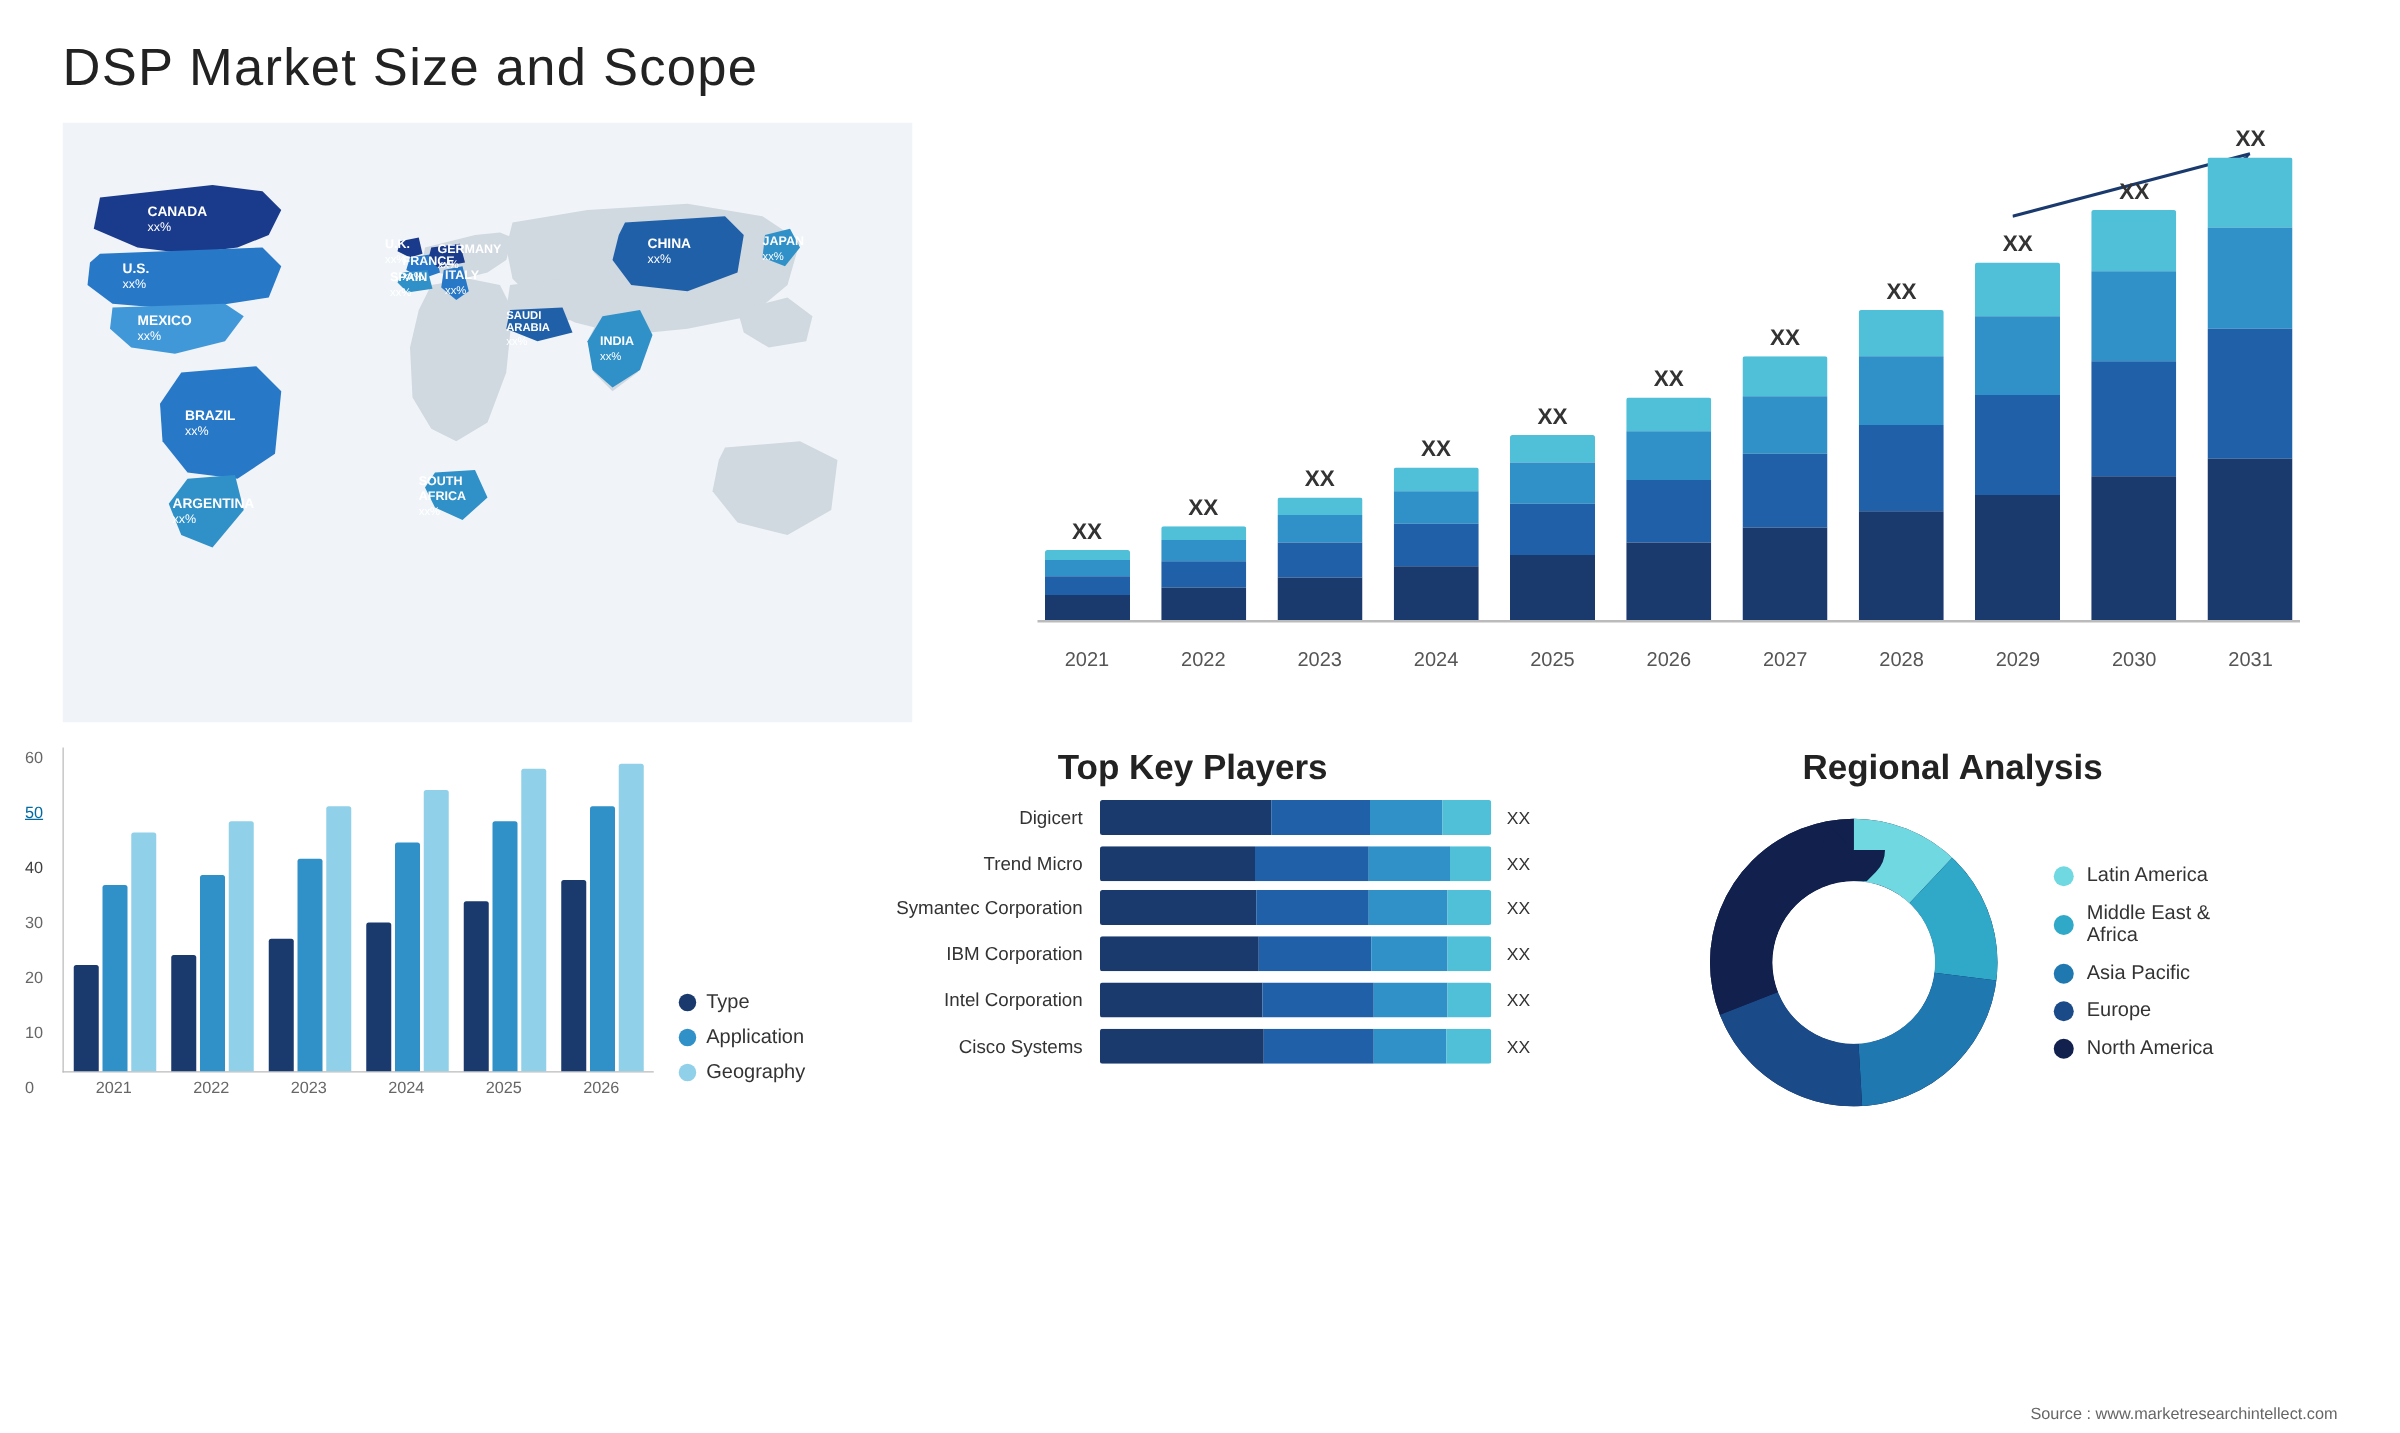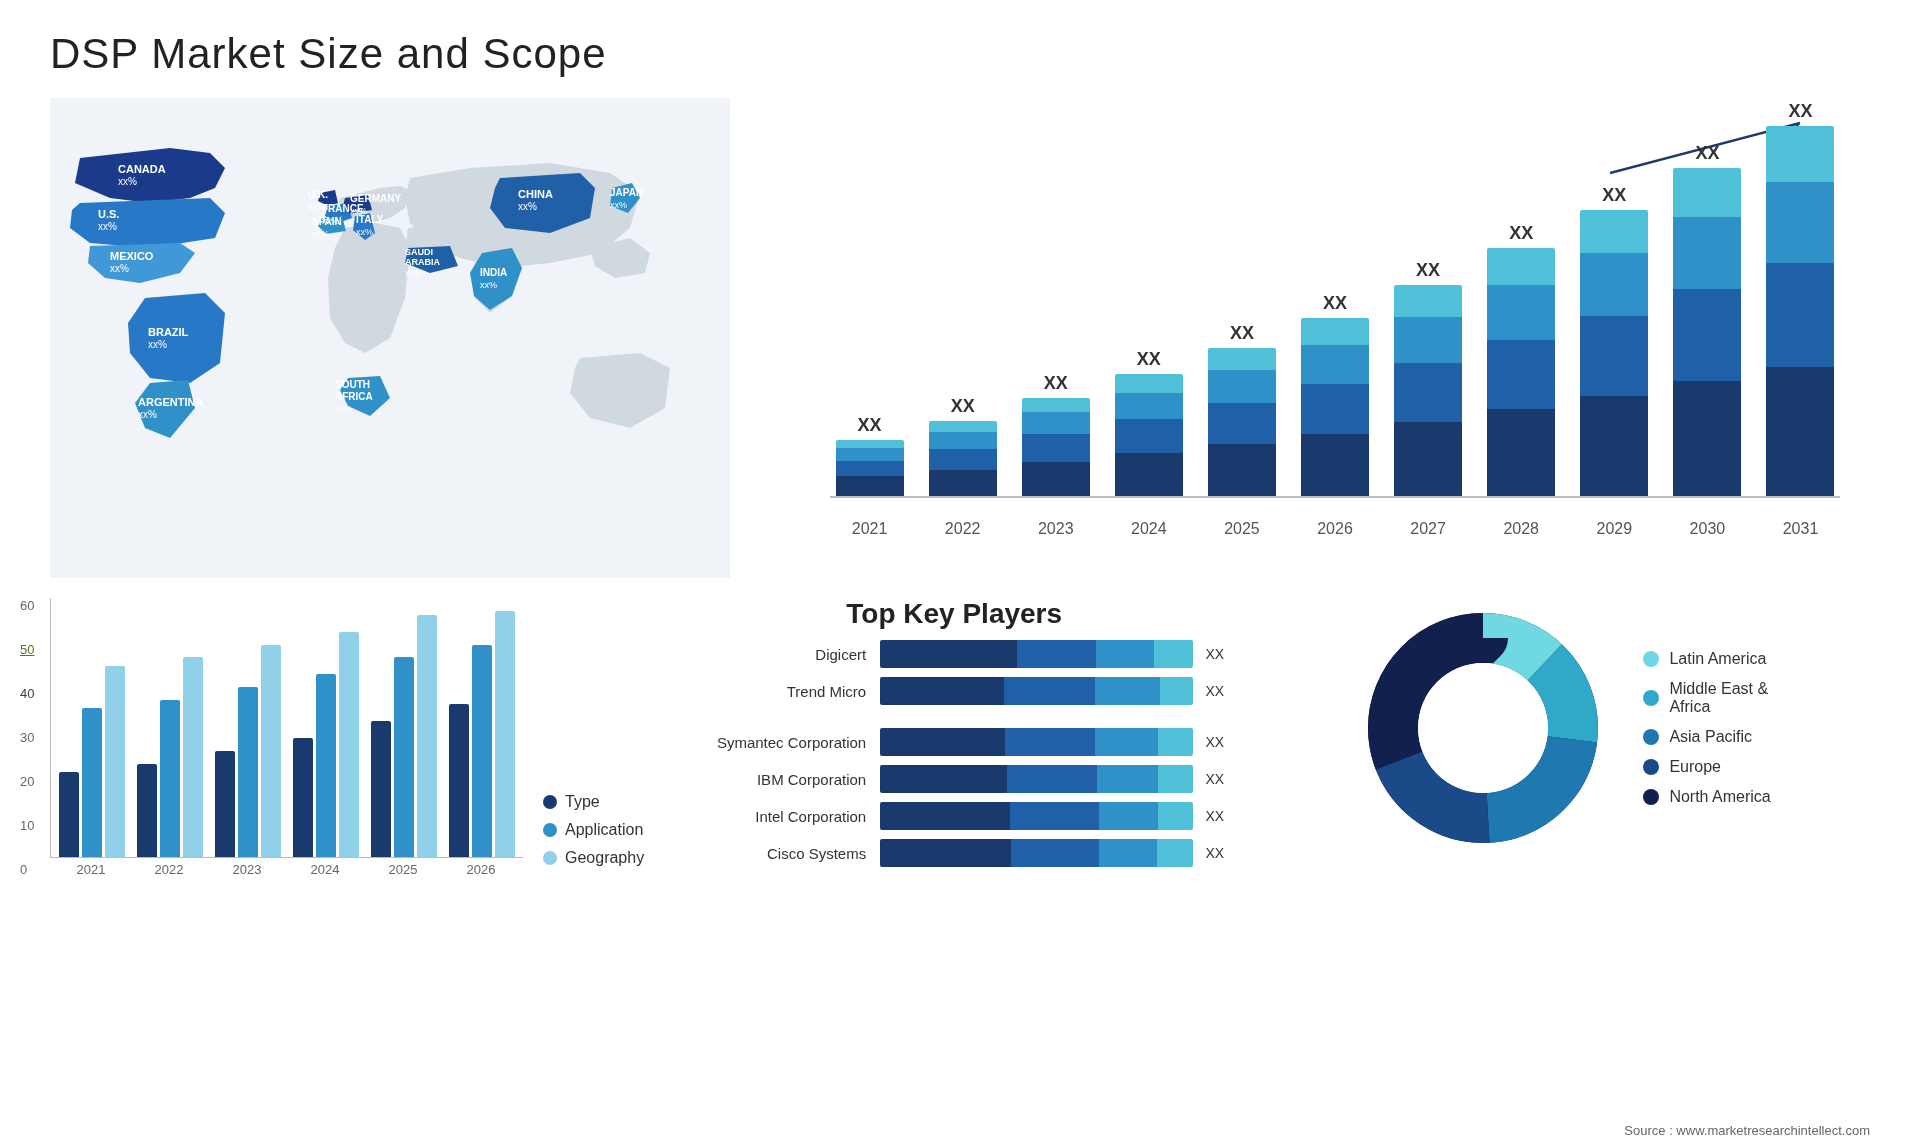--- a/index.html
+++ b/index.html
@@ -422,21 +422,21 @@
   </div>
 
   <div class="bottom-row">
 
     <div class="segmentation-section">
       <div class="seg-chart-area">
         <div style="position:relative;">
 
           <div style="position:absolute;left:-30px;top:0;bottom:0;display:flex;flex-direction:column;justify-content:space-between;">
             <span style="font-size:13px;color:#666;">60</span>
-            <span style="font-size:13px;color:#4d7c0f;text-decoration:underline;">50</span>
+            <span style="font-size:13px;color:#0369a1;text-decoration:underline;">50</span>
             <span style="font-size:13px;color:#404040;">40</span>
             <span style="font-size:13px;color:#666;">30</span>
             <span style="font-size:13px;color:#666;">20</span>
             <span style="font-size:13px;color:#666;">10</span>
             <span style="font-size:13px;color:#666;">0</span>
           </div>
           <div id="seg-bars-container" style="display:flex;align-items:flex-end;gap:12px;height:260px;border-bottom:1.5px solid #bbb;border-left:1.5px solid #bbb;padding:0 8px;">
               <div style="display: flex; gap: 3px; align-items: flex-end;">
                 <div style="width: 20px; height: 85px; background: rgb(26, 58, 110); border-radius: 2px 2px 0px 0px;"></div>
                 <div style="width: 20px; height: 148.75px; background: rgb(48, 144, 200); border-radius: 2px 2px 0px 0px;"></div>
@@ -500,21 +500,21 @@
           <div style="display: flex; align-items: center; margin-bottom: 9px; gap: 6px;">
             <div style="width: 190px; font-size: 15px; color: rgb(51, 51, 51); text-align: right; padding-right: 8px; flex-shrink: 0;">Digicert</div>
             <div style="display: flex; height: 28px; border-radius: 2px; overflow: hidden; flex: 1 1 0%;">
               <div style="width: 43.75%; height: 100%; background: rgb(26, 58, 110);"></div>
               <div style="width: 25%; height: 100%; background: rgb(32, 96, 168);"></div>
               <div style="width: 18.75%; height: 100%; background: rgb(48, 144, 200);"></div>
               <div style="width: 12.5%; height: 100%; background: rgb(80, 192, 216);"></div>
             </div>
             <div style="font-size: 14px; color: rgb(51, 51, 51); margin-left: 6px; align-self: center; flex-shrink: 0;">XX</div>
           </div>
-          <div style="display: flex; align-items: center; margin-bottom: 23px; gap: 6px;">
+          <div style="display: flex; align-items: center; margin-bottom: 7px; gap: 6px;">
             <div style="width: 190px; font-size: 15px; color: rgb(51, 51, 51); text-align: right; padding-right: 8px; flex-shrink: 0;">Trend Micro</div>
             <div style="display: flex; height: 28px; border-radius: 2px; overflow: hidden; flex: 1 1 0%;">
               <div style="width: 39.4737%; height: 100%; background: rgb(26, 58, 110);"></div>
               <div style="width: 28.9474%; height: 100%; background: rgb(32, 96, 168);"></div>
               <div style="width: 21.0526%; height: 100%; background: rgb(48, 144, 200);"></div>
               <div style="width: 10.5263%; height: 100%; background: rgb(80, 192, 216);"></div>
             </div>
             <div style="font-size: 14px; color: rgb(51, 51, 51); margin-left: 6px; align-self: center; flex-shrink: 0;">XX</div>
           </div>
           <div style="display: flex; align-items: center; margin-bottom: 9px; gap: 6px;">
@@ -554,20 +554,21 @@
               <div style="width: 27.907%; height: 100%; background: rgb(32, 96, 168);"></div>
               <div style="width: 18.6047%; height: 100%; background: rgb(48, 144, 200);"></div>
               <div style="width: 11.6279%; height: 100%; background: rgb(80, 192, 216);"></div>
             </div>
             <div style="font-size: 14px; color: rgb(51, 51, 51); margin-left: 6px; align-self: center; flex-shrink: 0;">XX</div>
           </div>
         </div>
     </div>
 
     <div class="regional-section">
+      <div class="regional-title">Regional Analysis</div>
       <div class="regional-inner">
         <div class="donut-wrap">
           <svg width="260" height="260" viewBox="0 0 260 260">
             <circle cx="130" cy="130" r="90" fill="none" stroke="#12204e" stroke-width="50"></circle>
 
             <circle cx="130" cy="130" r="90" fill="none" stroke="#70d8e0" stroke-width="50" stroke-dasharray="67.9 497.6" stroke-dashoffset="0" transform="rotate(-90 130 130)"></circle>
             <circle cx="130" cy="130" r="90" fill="none" stroke="#30a8c8" stroke-width="50" stroke-dasharray="84.8 480.7" stroke-dashoffset="-67.9" transform="rotate(-90 130 130)"></circle>
             <circle cx="130" cy="130" r="90" fill="none" stroke="#2078b0" stroke-width="50" stroke-dasharray="124.4 441.1" stroke-dashoffset="-152.7" transform="rotate(-90 130 130)"></circle>
             <circle cx="130" cy="130" r="90" fill="none" stroke="#1a4a88" stroke-width="50" stroke-dasharray="113.1 452.4" stroke-dashoffset="-277.1" transform="rotate(-90 130 130)"></circle>
             <circle cx="130" cy="130" r="90" fill="none" stroke="#12204e" stroke-width="50" stroke-dasharray="175.3 390.2" stroke-dashoffset="-390.2" transform="rotate(-90 130 130)"></circle>

